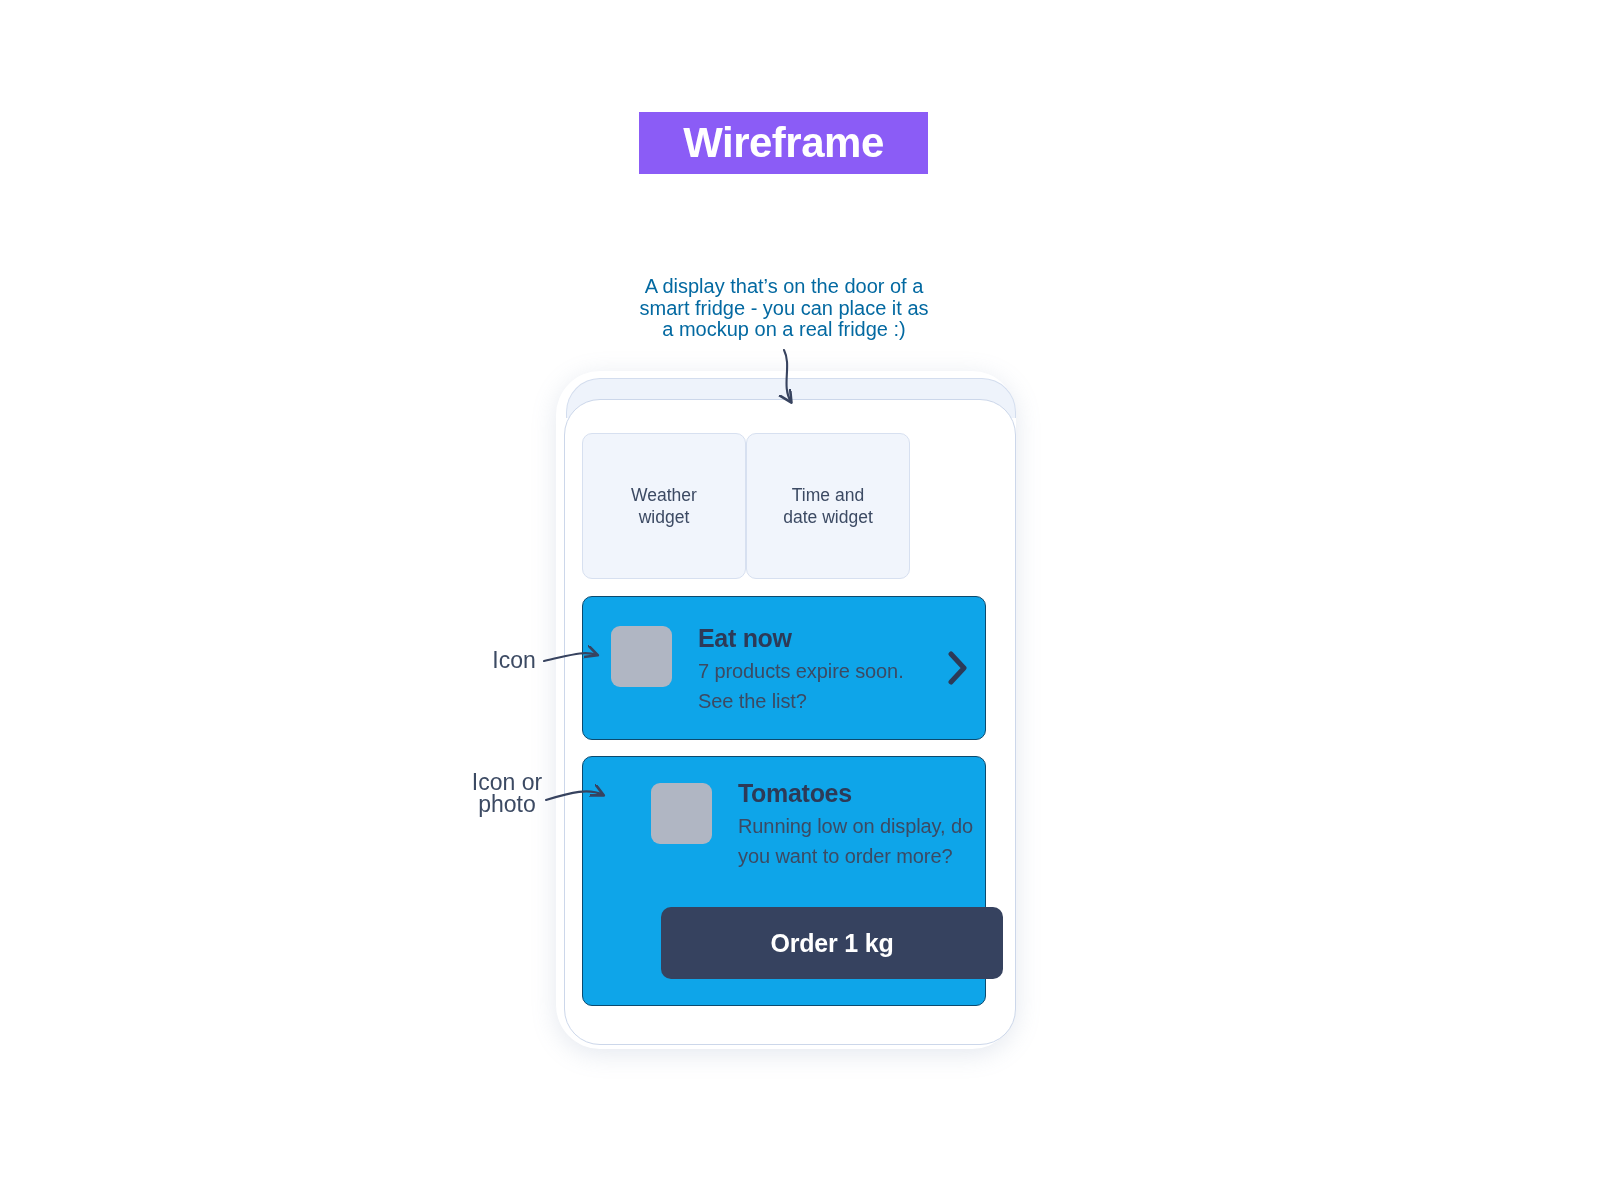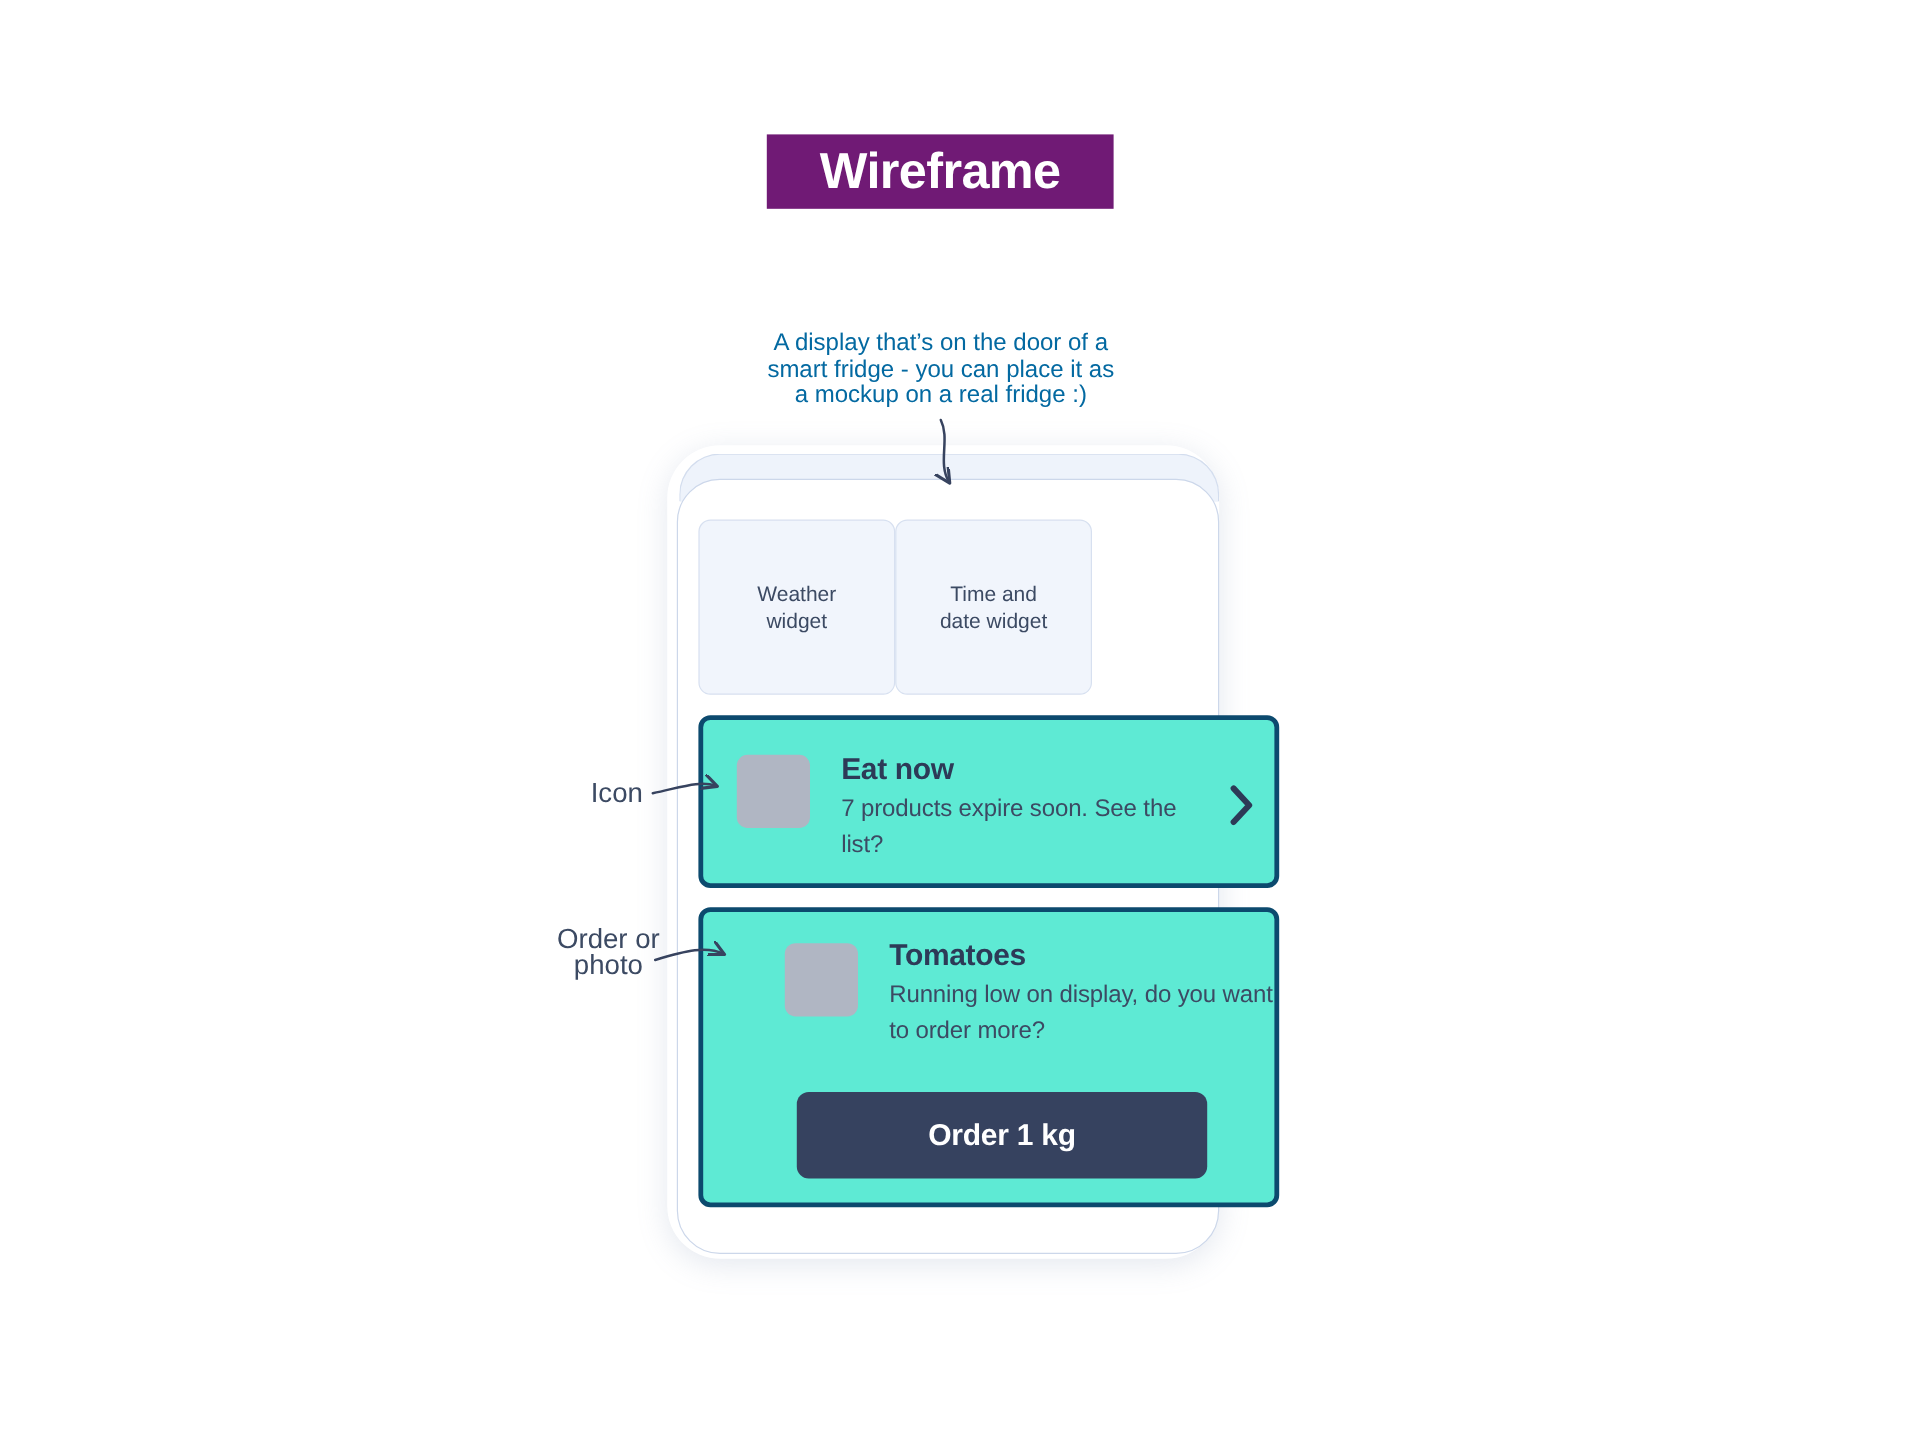--- a/index.html
+++ b/index.html
@@ -15,21 +15,21 @@
     overflow: hidden;
   }
 
   
   #title-badge {
     position: absolute;
     left: 639px;
     top: 112px;
     width: 289px;
     height: 62px;
-    background: #701a75;
+    background: #8b5cf6;
     display: flex;
     align-items: center;
     justify-content: center;
   }
   #title-badge .title-text {
     color: #ffffff;
     font-size: 42px;
     font-weight: 700;
     letter-spacing: -0.5px;
     line-height: 1;
@@ -118,23 +118,23 @@
     color: #3c4a63;
     font-size: 17.5px;
     line-height: 22px;
     white-space: pre-line;
   }
 
   
   .content-card {
     position: absolute;
     left: 582px;
-    width: 484px;
-    background: #5eead4;
-    border: 4px solid #0c4a6e;
+    width: 404px;
+    background: #0ea5e9;
+    border: 1px solid #0c4a6e;
     border-radius: 10px;
     box-sizing: border-box;
   }
   #card-eat-now {
     top: 596px;
     height: 144px;
   }
   #card-tomatoes {
     top: 756px;
     height: 250px;
@@ -256,21 +256,21 @@
     <div class="media-placeholder" id="tomatoes-media"></div>
     <div class="card-text">
       <div class="card-title">Tomatoes</div>
       <div class="card-body">Running low on display, do you want to order more?</div>
     </div>
   </div>
   <button id="order-button">Order 1 kg</button>
 </div>
 
 <div class="side-annotation" id="annotation-icon">Icon</div>
-<div class="side-annotation" id="annotation-icon-photo">Order or
+<div class="side-annotation" id="annotation-icon-photo">Icon or
 photo</div>
 
 <svg class="arrow-layer" viewBox="0 0 1600 1200">
   <defs>
     <marker id="ah" markerWidth="9" markerHeight="9" refX="5.6" refY="3" orient="auto">
       <path d="M0,0 L6,3 L0,6" fill="none" stroke="#37435f" stroke-width="1.25" stroke-linecap="round" stroke-linejoin="round"></path>
     </marker>
   </defs>
 
   <path d="M784,350 C792,366 781,386 791,402" fill="none" stroke="#37435f" stroke-width="2.1" stroke-linecap="round" marker-end="url(#ah)"></path>

